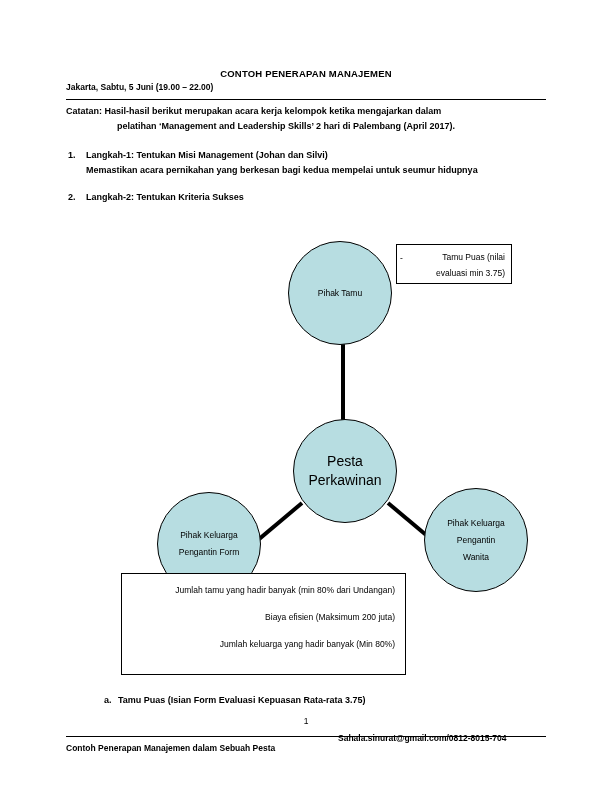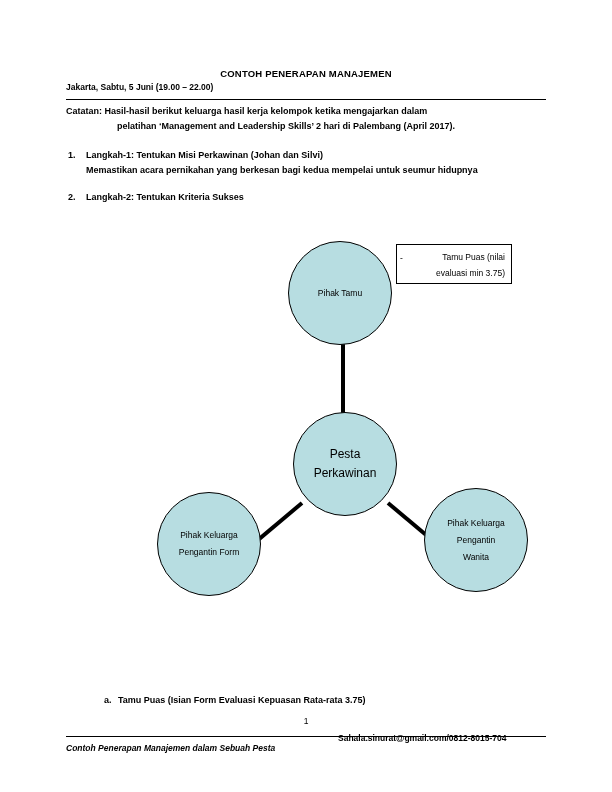--- a/index.html
+++ b/index.html
@@ -105,23 +105,23 @@
     flex-direction: column;
     align-items: center;
     justify-content: center;
     text-align: center;
     font-size: 8.5px;
     z-index: 3;
   }
   .node span { display: block; line-height: 17px; white-space: nowrap; }
 
   .node-center {
-    left: 293px; top: 187px;
+    left: 293px; top: 194px;
     width: 104px; height: 104px;
-    font-size: 12px;
+    font-size: 14px;
   }
   .node-center span { line-height: 19px; }
 
   .node-top {
     left: 288px; top: 16px;
     width: 104px; height: 104px;
   }
   .node-bl {
     left: 157px; top: 267px;
     width: 104px; height: 104px;
@@ -217,21 +217,20 @@
     width: 480px;
     height: 0;
     border-top: 1.3px solid #000;
   }
   .footer-left {
     position: absolute;
     left: 66px;
     top: 743px;
     font-size: 8.5px;
     font-weight: bold;
-    font-style: italic;
   }
   .footer-right {
     position: absolute;
     left: 338px;
     top: 733px;
     font-size: 8.5px;
     font-weight: bold;
     white-space: nowrap;
   }
 </style>
@@ -239,26 +238,26 @@
 <body>
 
 <div class="page">
 
   <div class="doc-title">CONTOH PENERAPAN MANAJEMEN</div>
   <div class="doc-subtitle">Jakarta, Sabtu, 5 Juni (19.00 – 22.00)</div>
   <div class="rule-top"></div>
 
   <div class="note">
     <span class="note-label">Catatan:</span>
-    <span>Hasil-hasil berikut keluarga hasil kerja kelompok ketika mengajarkan dalam</span>
+    <span>Hasil-hasil berikut merupakan acara kerja kelompok ketika mengajarkan dalam</span>
     <span class="note-line2">pelatihan ‘Management and Leadership Skills’ 2 hari di Palembang (April 2017).</span>
   </div>
 
   <div class="list-item li-1">
-    <span class="li-num">1.</span><span>Langkah-1: Tentukan Misi Perkawinan (Johan dan Silvi)</span>
+    <span class="li-num">1.</span><span>Langkah-1: Tentukan Misi Management (Johan dan Silvi)</span>
     <span class="li-sub">Memastikan acara pernikahan yang berkesan bagi kedua mempelai untuk seumur hidupnya</span>
   </div>
 
   <div class="list-item li-2">
     <span class="li-num">2.</span><span>Langkah-2: Tentukan Kriteria Sukses</span>
   </div>
 
   <div class="diagram">
 
     <div class="edge edge-top"></div>
@@ -287,20 +286,25 @@
   </div>
 
   <div class="callout callout-tamu">
     <span class="dash">-</span>
     <div class="body">
       <p>Tamu Puas (nilai</p>
       <p>evaluasi min 3.75)</p>
     </div>
   </div>
 
+  <div class="callout callout-kriteria">
+    <p>Jumlah tamu yang hadir banyak (min 80% dari Undangan)</p>
+    <p>Biaya efisien (Maksimum 200 juta)</p>
+    <p>Jumlah keluarga yang hadir banyak (Min 80%)</p>
+  </div>
 
   <div class="sub-item">
     <span class="marker">a.</span><span>Tamu Puas (Isian Form Evaluasi Kepuasan Rata-rata 3.75)</span>
   </div>
 
   <div class="page-number">1</div>
   <div class="rule-bottom"></div>
   <div class="footer-left">Contoh Penerapan Manajemen dalam Sebuah Pesta</div>
   <div class="footer-right">Sahala.sinurat@gmail.com/0812-8015-704</div>
 

